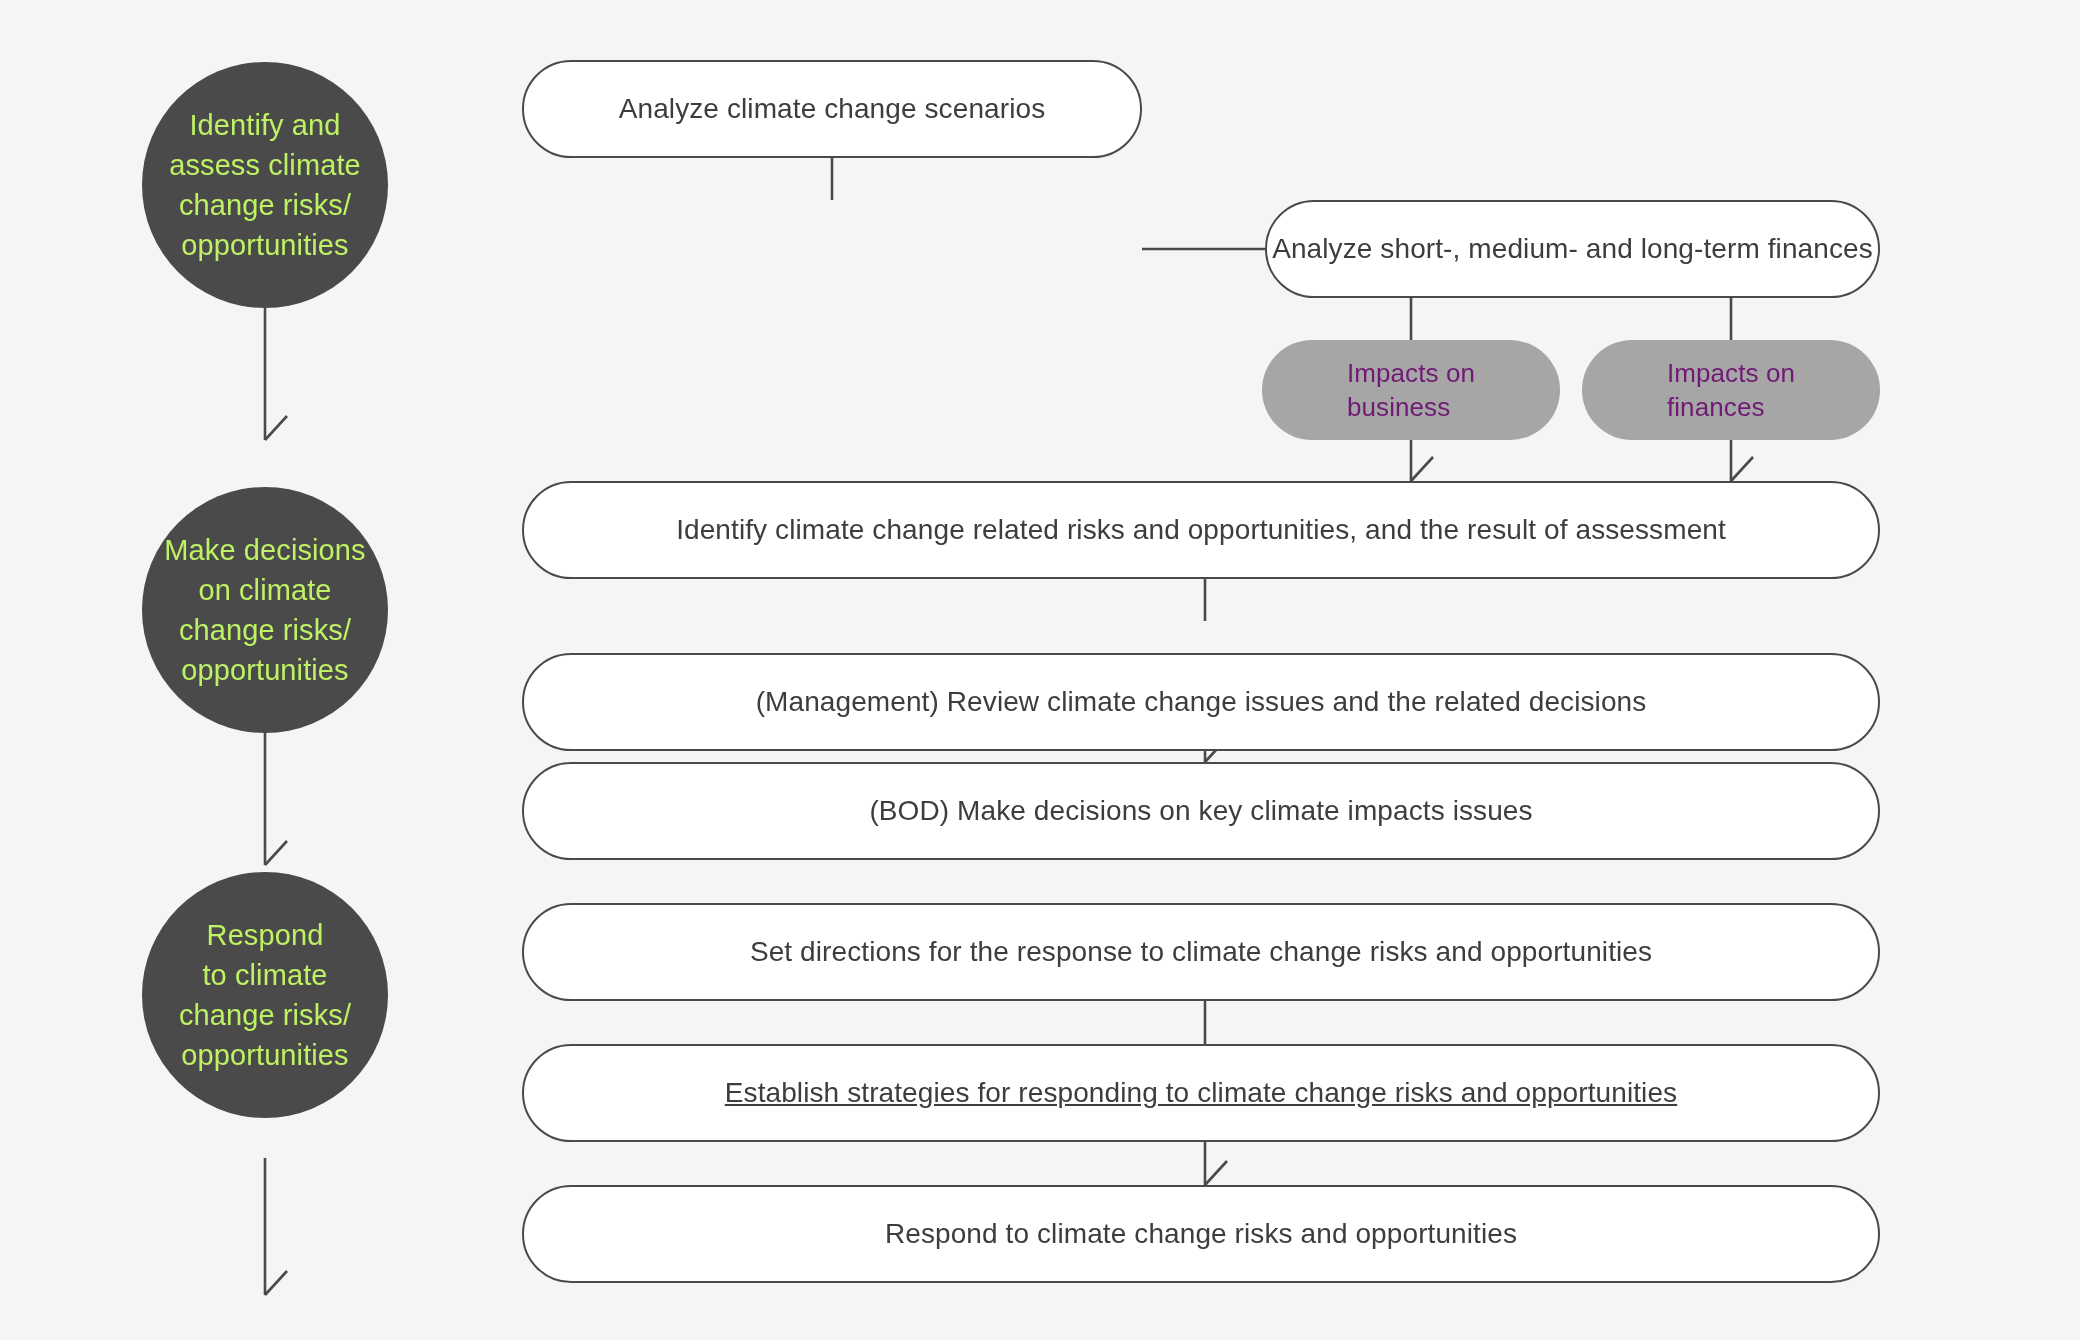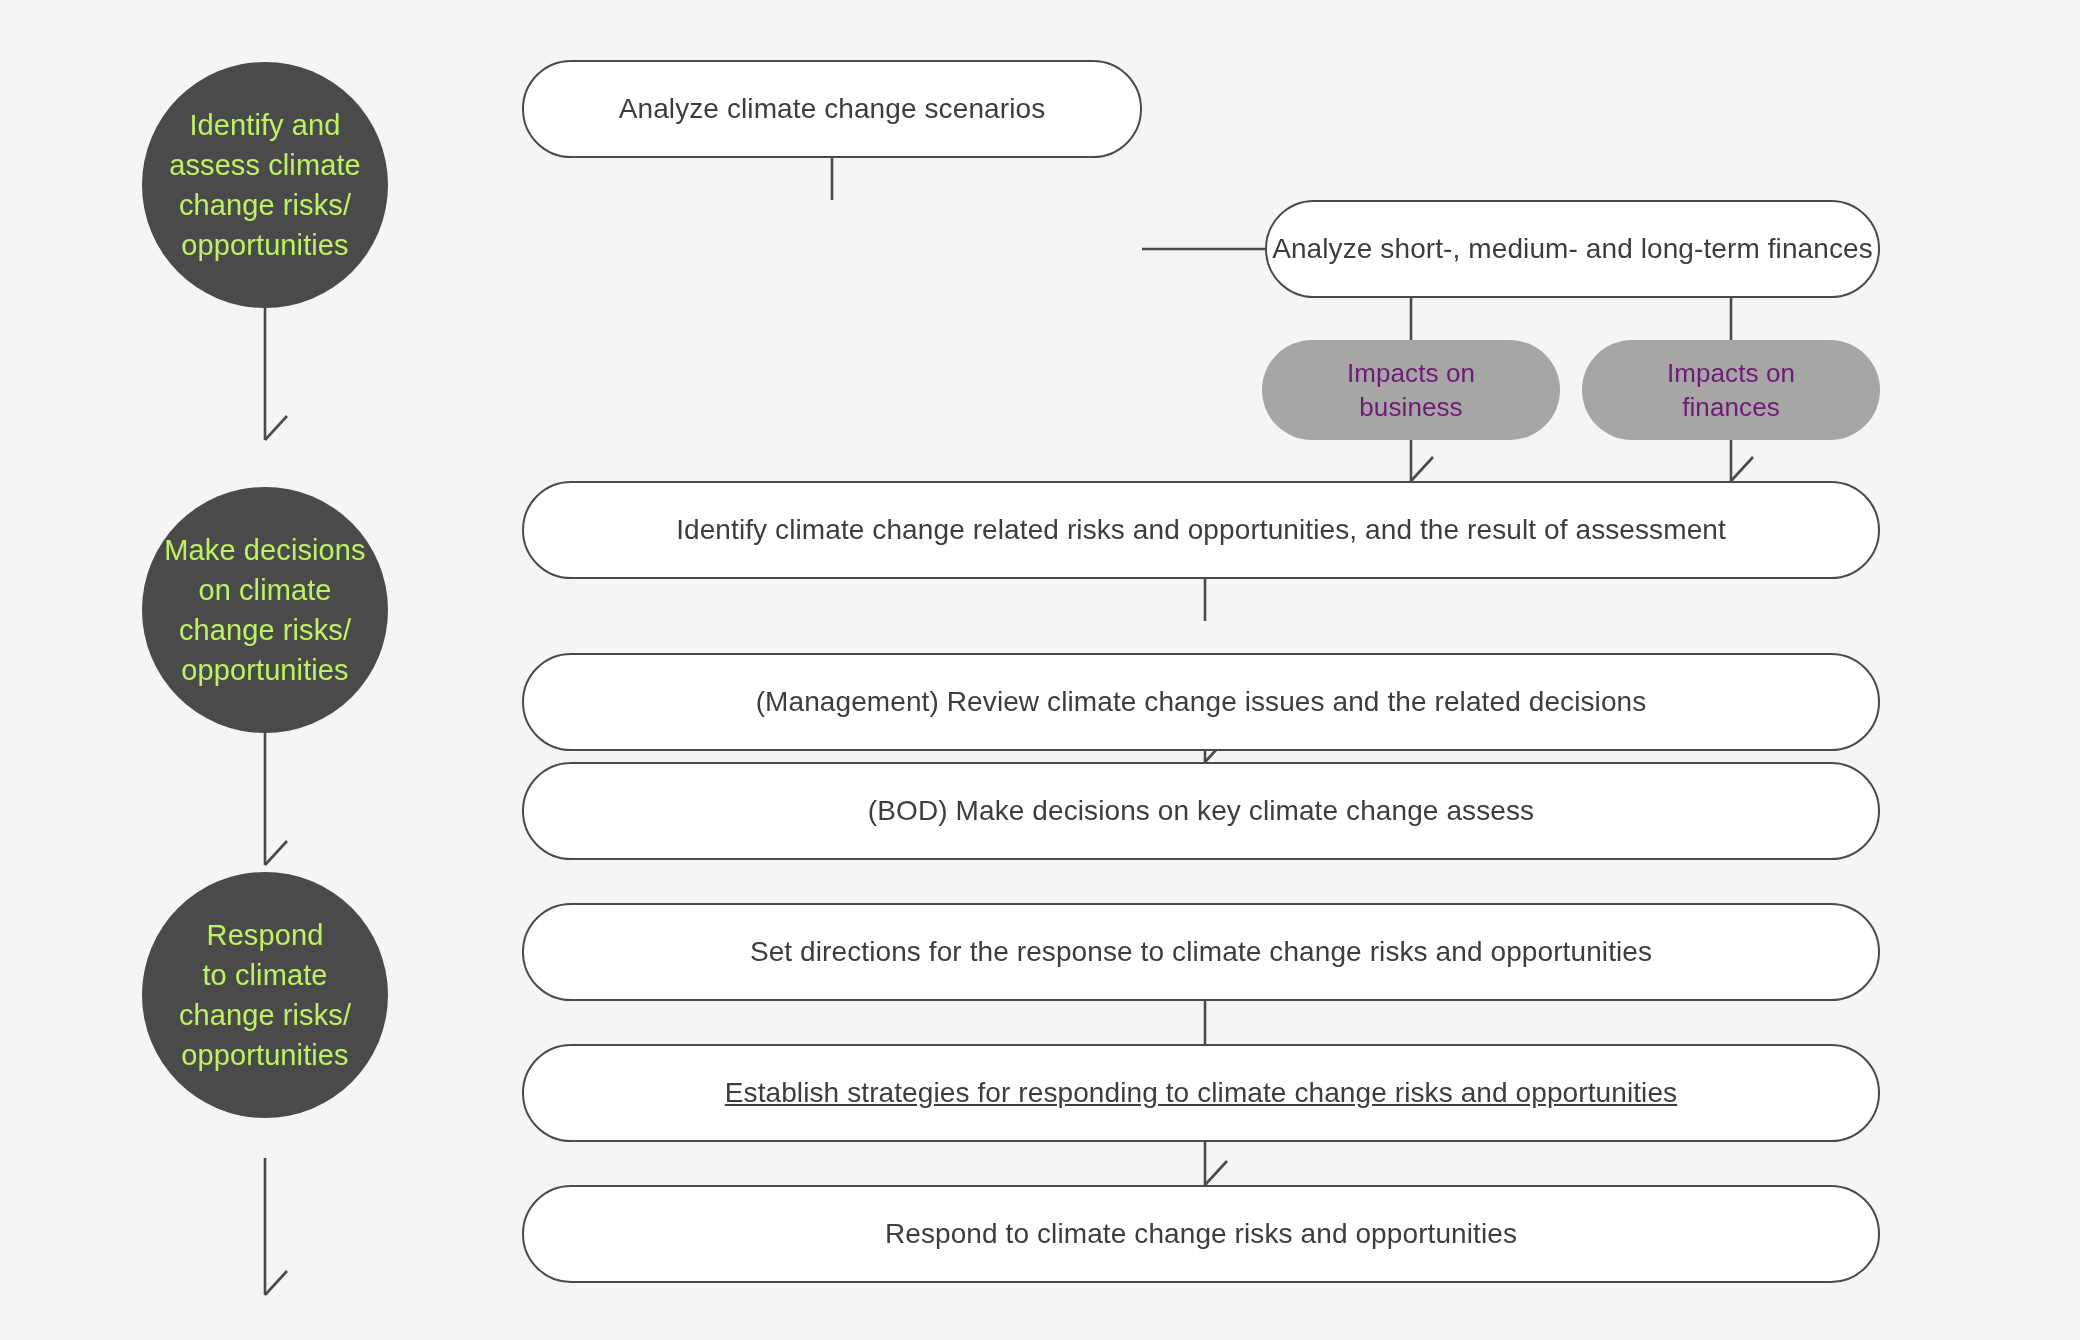--- a/index.html
+++ b/index.html
@@ -42,21 +42,20 @@
     box-sizing: border-box;
     padding: 0 14px;
     white-space: pre-line;
   }
   .node {
     position: absolute;
     box-sizing: border-box;
     display: flex;
     align-items: center;
     justify-content: center;
-    text-align: center;
     background: #ffffff;
     border: 2.4px solid #4a4a4a;
     color: #3d3d3d;
     font-size: 28px;
     letter-spacing: 0.1px;
     line-height: 1.3;
   }
   .node.wide { font-size: 28px; }
   .node.grey {
     background: #a6a6a6;
@@ -132,17 +131,17 @@
 change risks/
 opportunities</div>
     <div class="node" style="left: 522px; top: 60px; width: 620px; height: 98px; border-radius: 49px;">Analyze climate change scenarios</div>
     <div class="node" style="left: 1265px; top: 200px; width: 615px; height: 98px; border-radius: 49px;">Analyze short-, medium- and long-term finances</div>
     <div class="node grey" style="left: 1262px; top: 340px; width: 298px; height: 100px; border-radius: 50px;">Impacts on
 business</div>
     <div class="node grey" style="left: 1582px; top: 340px; width: 298px; height: 100px; border-radius: 50px;">Impacts on
 finances</div>
     <div class="node wide" style="left: 522px; top: 481px; width: 1358px; height: 98px; border-radius: 49px;">Identify climate change related risks and opportunities, and the result of assessment</div>
     <div class="node wide" style="left: 522px; top: 621px; width: 1358px; height: 98px; border-radius: 49px; margin-top: 32px;">(Management) Review climate change issues and the related decisions</div>
-    <div class="node wide" style="left: 522px; top: 762px; width: 1358px; height: 98px; border-radius: 49px;">(BOD) Make decisions on key climate change assess</div>
+    <div class="node wide" style="left: 522px; top: 762px; width: 1358px; height: 98px; border-radius: 49px;">(BOD) Make decisions on key climate impacts issues</div>
     <div class="node wide" style="left: 522px; top: 903px; width: 1358px; height: 98px; border-radius: 49px;">Set directions for the response to climate change risks and opportunities</div>
     <div class="node wide" style="left: 522px; top: 1044px; width: 1358px; height: 98px; border-radius: 49px; text-decoration: underline;">Establish strategies for responding to climate change risks and opportunities</div>
     <div class="node wide" style="left: 522px; top: 1185px; width: 1358px; height: 98px; border-radius: 49px;">Respond to climate change risks and opportunities</div>
   </div>
 
 </body></html>

